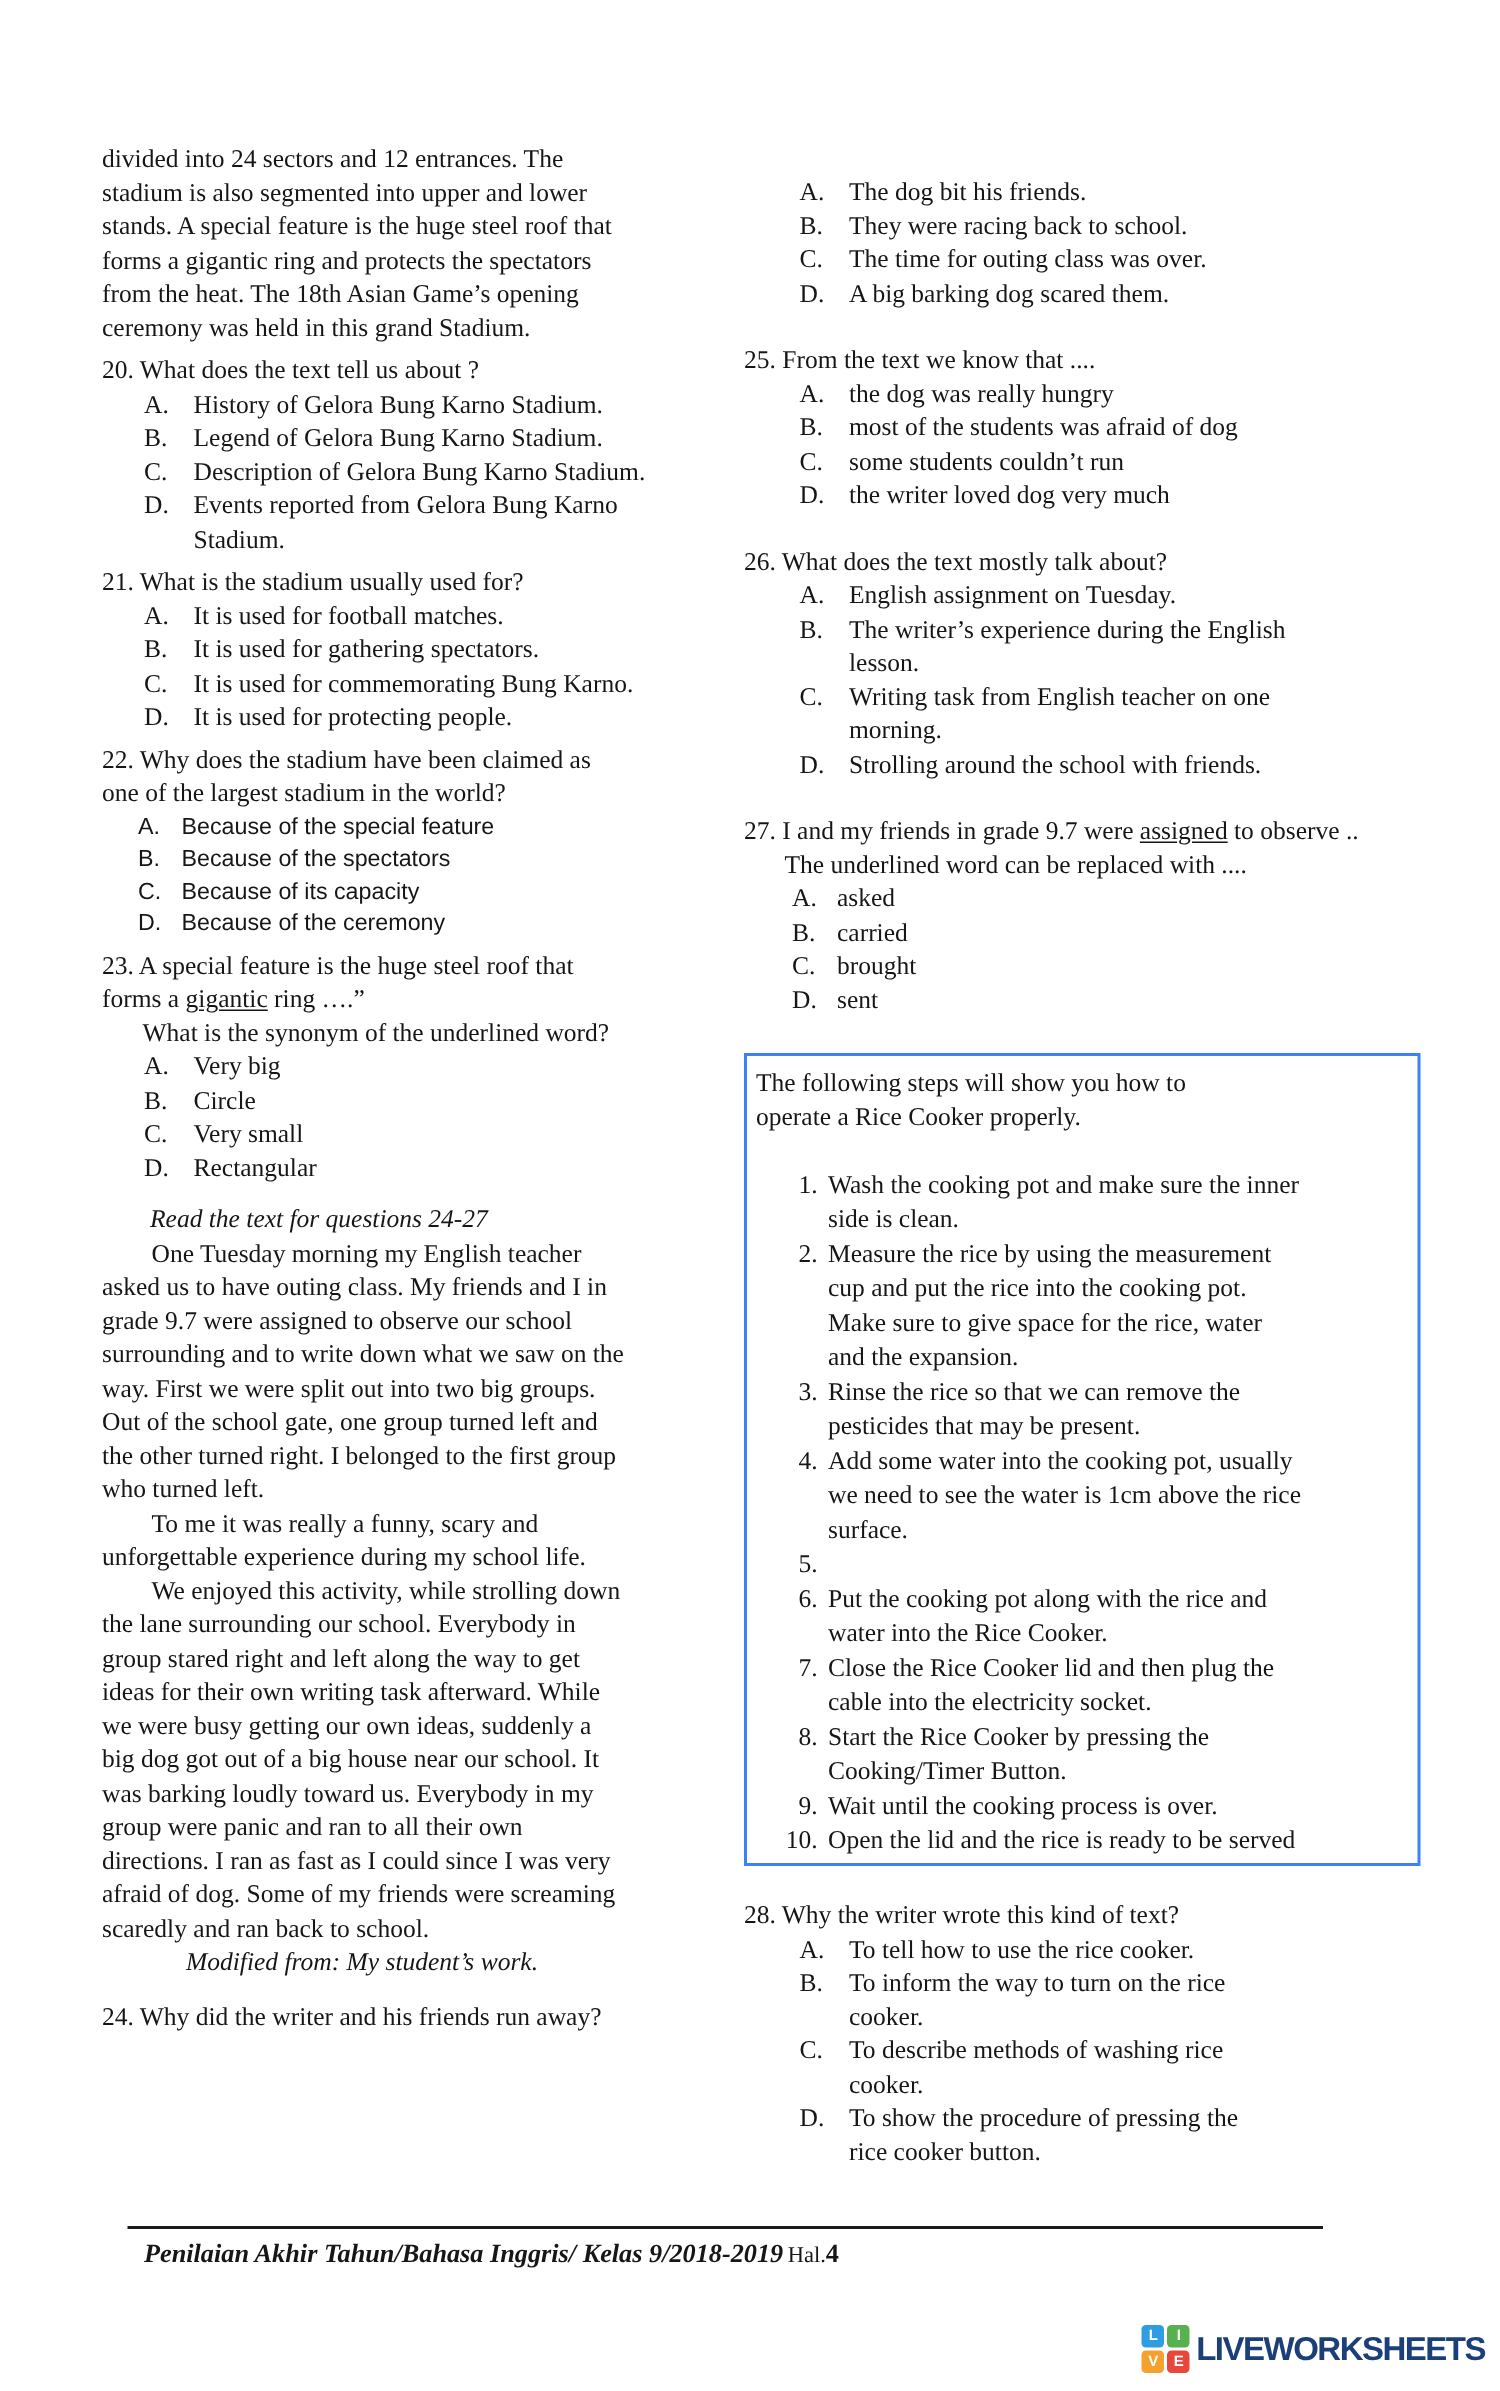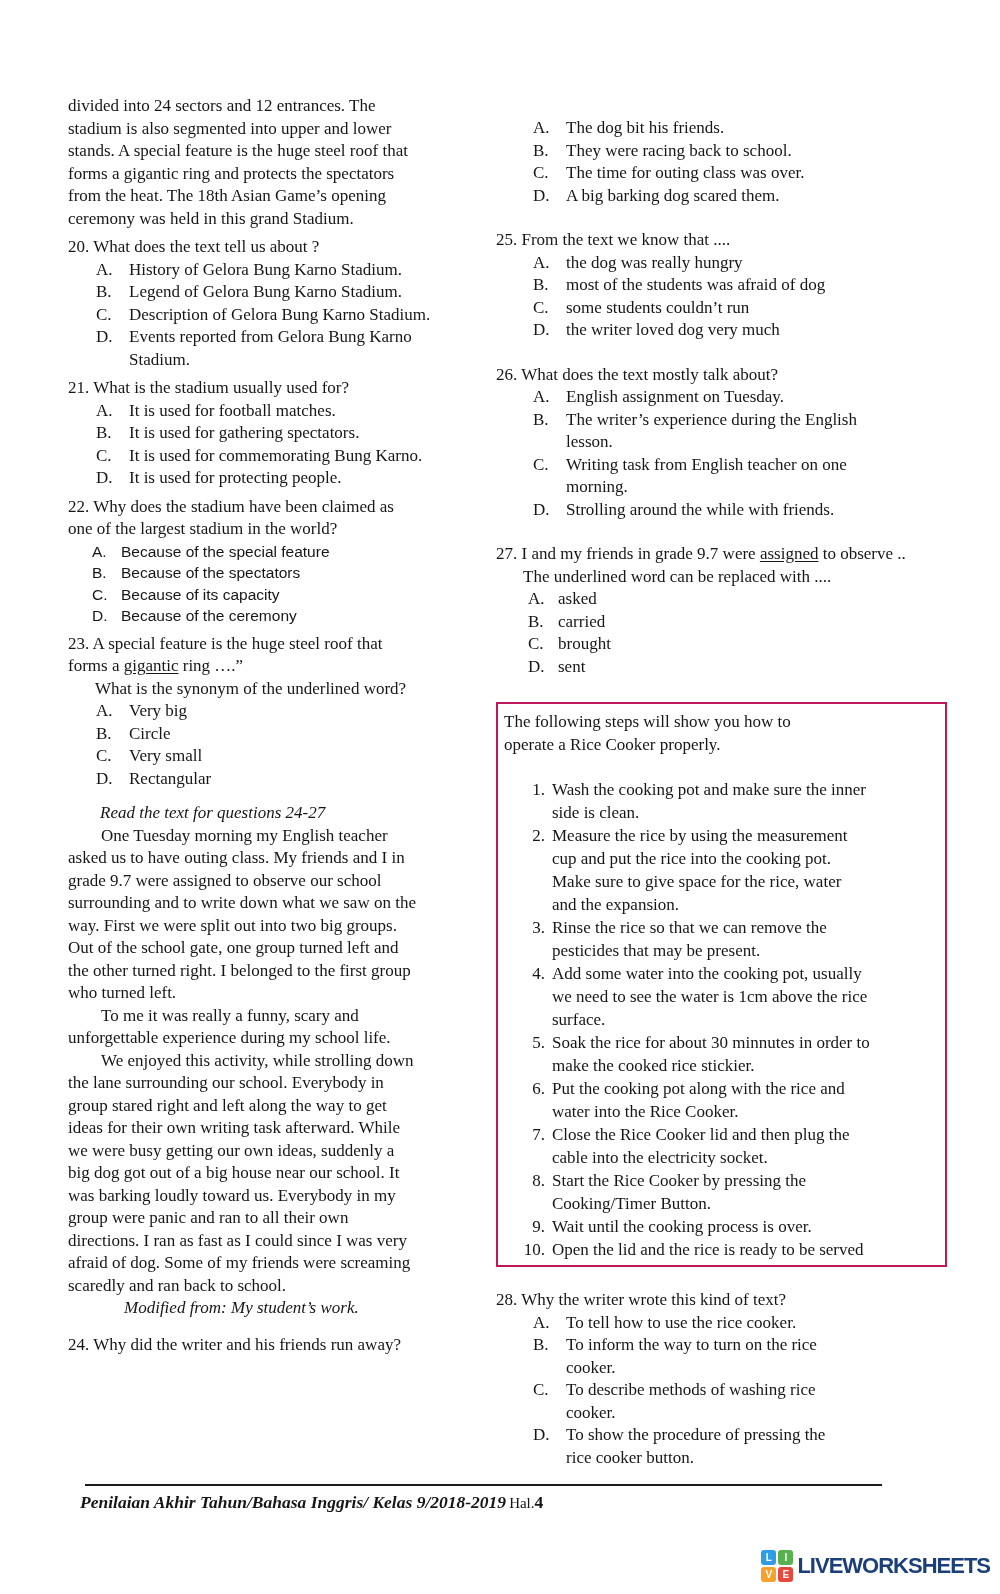--- a/index.html
+++ b/index.html
@@ -31,28 +31,28 @@
 
   .q-sub { margin-left:27px; }
   .u { text-decoration:underline; text-underline-offset:2px; }
   .nowrap { white-space:nowrap; }
 
   .read-note { font-style:italic; margin-left:32px; margin-top:12px; }
   .passage-p { text-indent:33px; }
   .source-line { font-style:italic; margin-left:56px; }
   .q24-line { margin-top:14px; }
 
-  .proc-box { border:2px solid #be185d; margin-top:24px; margin-right:31px; padding:6px 6px 4px 6px; line-height:23px; }
+  .proc-box { border:2px solid #3b82f6; margin-top:24px; margin-right:31px; padding:6px 6px 4px 6px; line-height:23px; }
   .steps { margin-top:22px; }
   .step { display:flex; }
   .step-num { flex:none; width:48px; text-align:right; padding-right:7px; }
   .step-text { flex:1; }
 
   .footer-rule { position:absolute; left:85px; top:1484px; width:797px; height:2px; background:#1b1b1b; }
-  .footer-text { position:absolute; left:80px; top:1491px; }
+  .footer-text { position:absolute; left:96px; top:1491px; }
   .footer-main { font-weight:bold; font-style:italic; font-size:17.5px; }
   .footer-hal  { font-size:15px; margin-left:3px; }
   .footer-page { font-weight:bold; font-size:17.5px; }
 
   .logo { position:absolute; right:10px; top:1550px; display:flex; align-items:center; }
   .logo-grid { display:grid; grid-template-columns:15px 15px; grid-auto-rows:15px; gap:2px; margin-right:4px; }
   .logo-sq { display:flex; align-items:center; justify-content:center; border-radius:3px;
              color:#ffffff; font-family:"Liberation Sans",sans-serif; font-weight:bold; font-size:10px; line-height:10px; }
   .logo-text { font-family:"Liberation Sans","DejaVu Sans",sans-serif; font-weight:bold; font-size:22px; letter-spacing:-1px; }
 </style>
@@ -236,21 +236,21 @@
         <span class="opt-text">The writer’s experience during the English
 lesson.</span>
       </div>
       <div class="opt">
         <span class="opt-letter">C.</span>
         <span class="opt-text">Writing task from English teacher on one
 morning.</span>
       </div>
       <div class="opt">
         <span class="opt-letter">D.</span>
-        <span class="opt-text">Strolling around the while with friends.</span>
+        <span class="opt-text">Strolling around the school with friends.</span>
       </div>
     </div>
 
     <div class="q q27-opts">
       <div class="q-text nowrap"><span>27. I and my friends in grade 9.7 were </span><span class="u">assigned</span><span> to observe ..</span></div>
       <div class="q-sub">The underlined word can be replaced with ....</div>
       <div class="opt">
         <span class="opt-letter">A.</span>
         <span class="opt-text">asked</span>
       </div>
@@ -290,22 +290,20 @@
 pesticides that may be present.</span>
         </div>
         <div class="step">
           <span class="step-num">4.</span>
           <span class="step-text">Add some water into the cooking pot, usually
 we need to see the water is 1cm above the rice
 surface.</span>
         </div>
         <div class="step">
           <span class="step-num">5.</span>
-          <span class="step-text">Soak the rice for about 30 minnutes in order to
-make the cooked rice stickier.</span>
         </div>
         <div class="step">
           <span class="step-num">6.</span>
           <span class="step-text">Put the cooking pot along with the rice and
 water into the Rice Cooker.</span>
         </div>
         <div class="step">
           <span class="step-num">7.</span>
           <span class="step-text">Close the Rice Cooker lid and then plug the
 cable into the electricity socket.</span>

